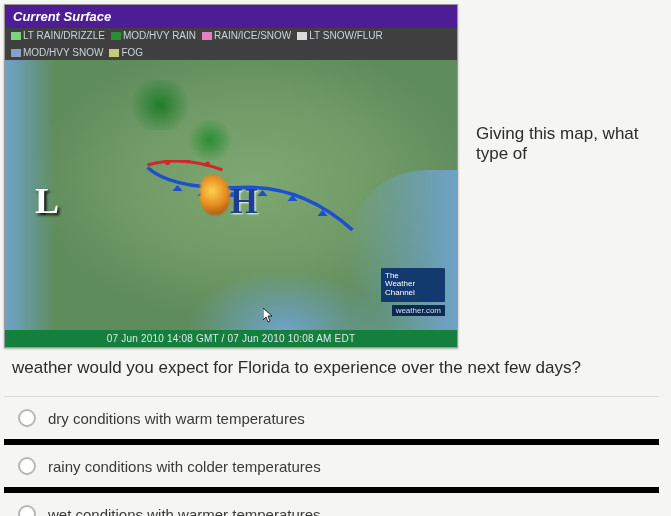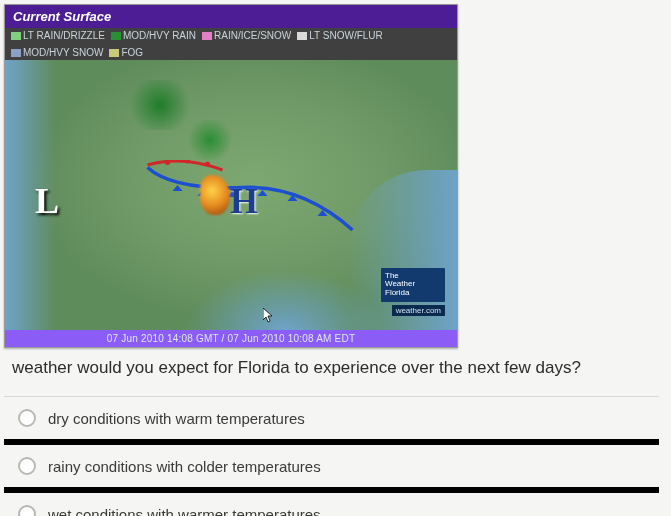--- a/index.html
+++ b/index.html
@@ -120,21 +120,21 @@
   .wc-url {
     position:absolute;
     right:12px; bottom:14px;
     font-size:8px;
     color:#d0e0f0;
     background:#0a2a50;
     padding:1px 4px;
     margin-left:48px;
   }
   .timestamp-bar {
-    background:#8b5cf6;
+    background:#15803d;
     color:#e0e6ea;
     font-size:10px;
     text-align:center;
     padding:3px 0;
     letter-spacing:0.2px;
   }
   .cursor {
     position:absolute;
     bottom:6px; left:258px;
     width:12px; height:16px;
@@ -208,29 +208,30 @@
           <polygon points="240,60 250,72 230,72" fill="#1d4fd1"></polygon>
           <polygon points="300,70 310,82 290,82" fill="#1d4fd1"></polygon>
           <polygon points="360,100 370,112 350,112" fill="#1d4fd1"></polygon>
         </svg>
         <div class="storm"></div>
         <div class="pressure-L">L</div>
         <div class="pressure-H">H</div>
         <div class="wc-badge">
           <div>The</div>
           <div>Weather</div>
-          <div>Florida</div>
+          <div>Channel</div>
         </div>
         <div class="wc-url">weather.com</div>
         <svg class="cursor" viewBox="0 0 12 16">
           <path d="M0 0 L0 12 L3 9 L5 14 L7 13 L5 8 L9 8 Z" fill="#fff" stroke="#000" stroke-width="0.8"></path>
         </svg>
       </div>
       <div class="timestamp-bar">07 Jun 2010 14:08 GMT / 07 Jun 2010 10:08 AM EDT</div>
     </div>
+    <div class="question-right">Giving this map, what type of</div>
   </div>
 
   <div class="question-below">weather would you expect for Florida to experience over the next few days?</div>
 
   <div class="options">
     <div class="option">
       <span class="radio"></span>
       <span>dry conditions with warm temperatures</span>
     </div>
     <div class="option">

